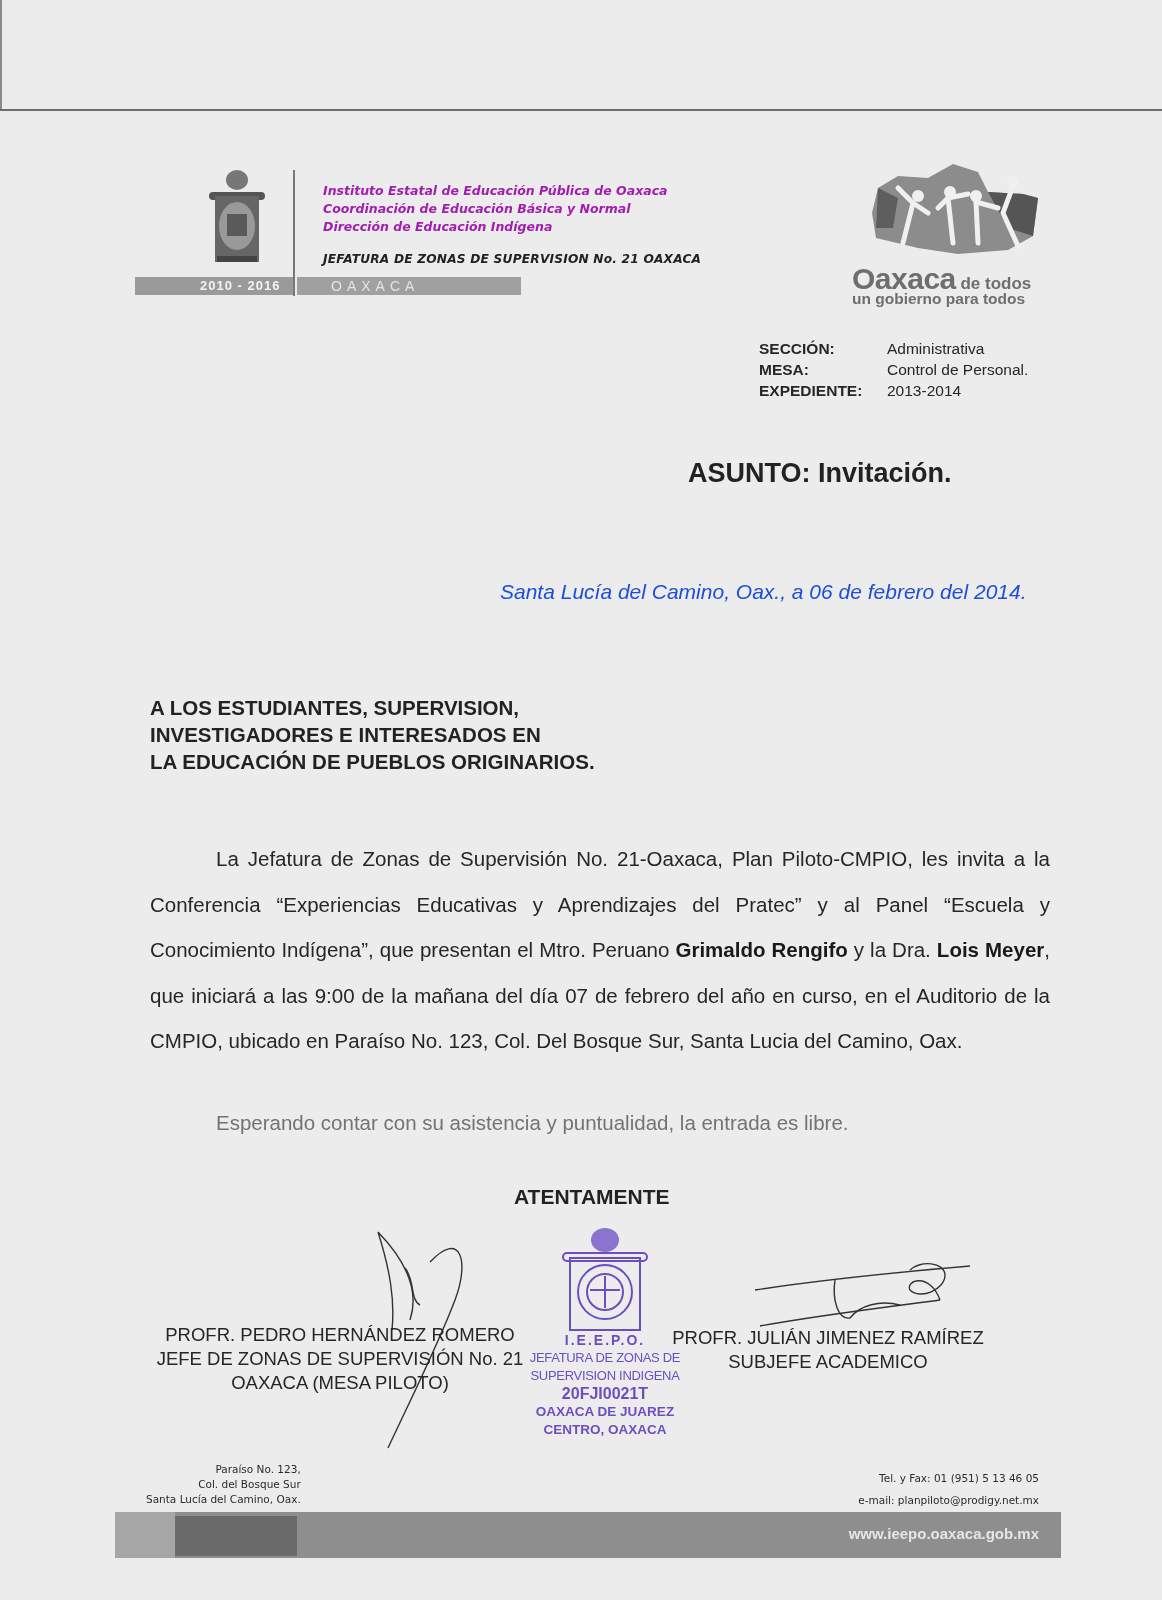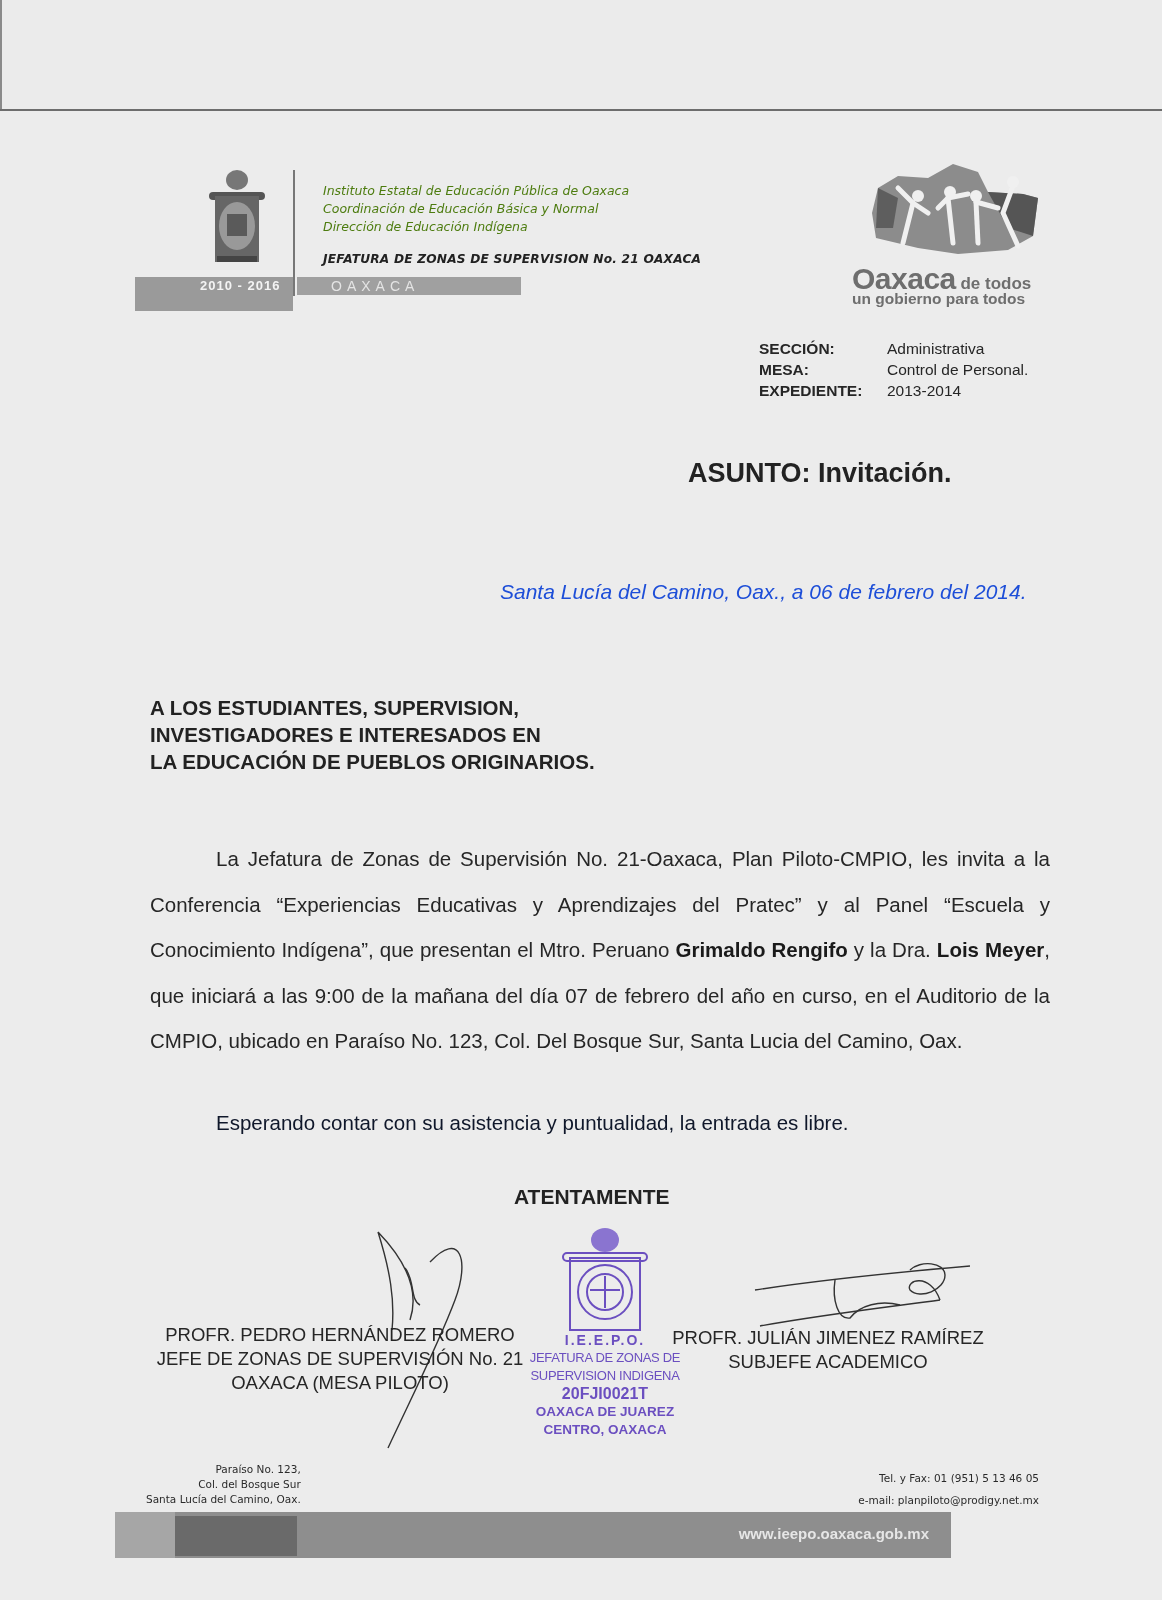--- a/index.html
+++ b/index.html
@@ -7,23 +7,23 @@
     width:1162px; height:1600px; position:relative; overflow:hidden;
     background:#ececec;
     font-family:"Liberation Sans", sans-serif; color:#1e1e1e;
   }
   .topedge { position:absolute; left:0; top:0; width:1162px; height:109px; background:#ebebeb; border-bottom:2px solid #6d6d6d; }
   .topedge .lside { position:absolute; left:0; top:0; width:2px; height:109px; background:#8a8a8a; }
 
   
   .shield { position:absolute; left:205px; top:168px; width:64px; height:100px; }
   .vrule { position:absolute; left:293px; top:170px; width:2px; height:126px; background:#777; }
-  .inst { position:absolute; left:323px; top:182px; font-family:"DejaVu Sans", sans-serif; font-style:italic; font-weight:normal; font-size:12.5px; line-height:18px; color:#4d7c0f; }
+  .inst { position:absolute; left:323px; top:182px; font-family:"DejaVu Sans", sans-serif; font-style:italic; font-weight:bold; font-size:12.5px; line-height:18px; color:#a21caf; }
   .jefatura { position:absolute; left:323px; top:252px; font-family:"DejaVu Sans", sans-serif; font-style:italic; font-weight:bold; font-size:12.2px; color:#222; letter-spacing:0.2px; }
-  .bar1 { position:absolute; left:135px; top:277px; width:158px; height:34px; background:#9a9a9a; }
+  .bar1 { position:absolute; left:135px; top:277px; width:158px; height:18px; background:#9a9a9a; }
   .bar1 span { position:absolute; left:65px; top:1px; font-size:13px; color:#f3f3f3; font-weight:bold; letter-spacing:1px; }
   .bar2 { position:absolute; left:297px; top:277px; width:224px; height:18px; background:#a0a0a0; }
   .bar2 span { position:absolute; left:34px; top:1px; font-size:14px; color:#e4e4e4; letter-spacing:5px; }
 
   
   .logo { position:absolute; left:858px; top:158px; width:190px; height:100px; }
   .logo-t1 { position:absolute; left:852px; top:262px; font-weight:bold; color:#6e6e6e; }
   .logo-t1 .big { font-size:30px; letter-spacing:-0.5px; }
   .logo-t1 .small { font-size:17px; }
   .logo-t2 { position:absolute; left:852px; top:290px; font-weight:bold; color:#6e6e6e; font-size:15.5px; }
@@ -34,37 +34,37 @@
   .meta .k { width:128px; font-weight:bold; }
   .asunto { position:absolute; left:688px; top:458px; font-size:27px; font-weight:bold; color:#222; }
   .date { position:absolute; left:500px; top:580px; font-size:21px; font-style:italic; color:#1d4ed8; }
 
   .addressee { position:absolute; left:150px; top:694px; font-size:20.5px; font-weight:bold; line-height:27px; color:#222; }
 
   .body-text { position:absolute; left:150px; top:836px; width:900px; font-size:20.5px; line-height:45.5px; color:#262626; text-align:justify; }
   .body-text p { margin:0; }
   .body-text .indent { text-indent:66px; }
   .body-text b { color:#1a1a1a; }
-  .closing { position:absolute; left:216px; top:1111px; font-size:20.5px; color:#0f172a; }
+  .closing { position:absolute; left:216px; top:1111px; font-size:20.5px; color:#737373; }
   .atentamente { position:absolute; left:514px; top:1185px; font-size:21px; font-weight:bold; color:#222; }
 
   .sig1 { position:absolute; left:140px; top:1323px; width:400px; text-align:center; font-size:18.5px; line-height:24px; color:#262626; }
   .sig2 { position:absolute; left:648px; top:1326px; width:360px; text-align:center; font-size:18.5px; line-height:24px; color:#262626; }
 
   .stamp-text { position:absolute; left:520px; top:1331px; width:170px; text-align:center; color:#6b4fc0; font-weight:bold; line-height:18px; }
   .stamp-text .l1 { font-size:14px; letter-spacing:2px; }
   .stamp-text .l2, .stamp-text .l3 { font-size:13px; font-weight:normal; letter-spacing:-0.3px; }
   .stamp-text .l4 { font-size:16px; }
   .stamp-text .l5, .stamp-text .l6 { font-size:13.5px; }
 
   .svg-layer { position:absolute; left:0; top:0; width:1162px; height:1600px; pointer-events:none; }
 
   .foot-left { position:absolute; left:146px; top:1462px; font-family:"DejaVu Sans", sans-serif; font-size:10.5px; line-height:15px; color:#2a2a2a;text-align:right; }
   .foot-right { position:absolute; right:123px; top:1467px; text-align:right; font-family:"DejaVu Sans", sans-serif; font-size:10.5px; line-height:22px; color:#2a2a2a; }
-  .footbar { position:absolute; left:115px; top:1512px; width:836px; height:46px; background:#8e8e8e; }
+  .footbar { position:absolute; left:115px; top:1512px; width:946px; height:46px; background:#8e8e8e; }
   .footbar .dark { position:absolute; left:60px; top:4px; width:122px; height:40px; background:#6a6a6a; }
   .footbar .light { position:absolute; left:0; top:0; width:60px; height:46px; background:#a6a6a6; }
   .footbar .url { position:absolute; right:22px; top:13px; font-size:15px; color:#e6e6e6; font-weight:bold; }
 </style>
 </head>
 <body>
 
 <div class="topedge">
     <div class="lside"></div>
   </div>

